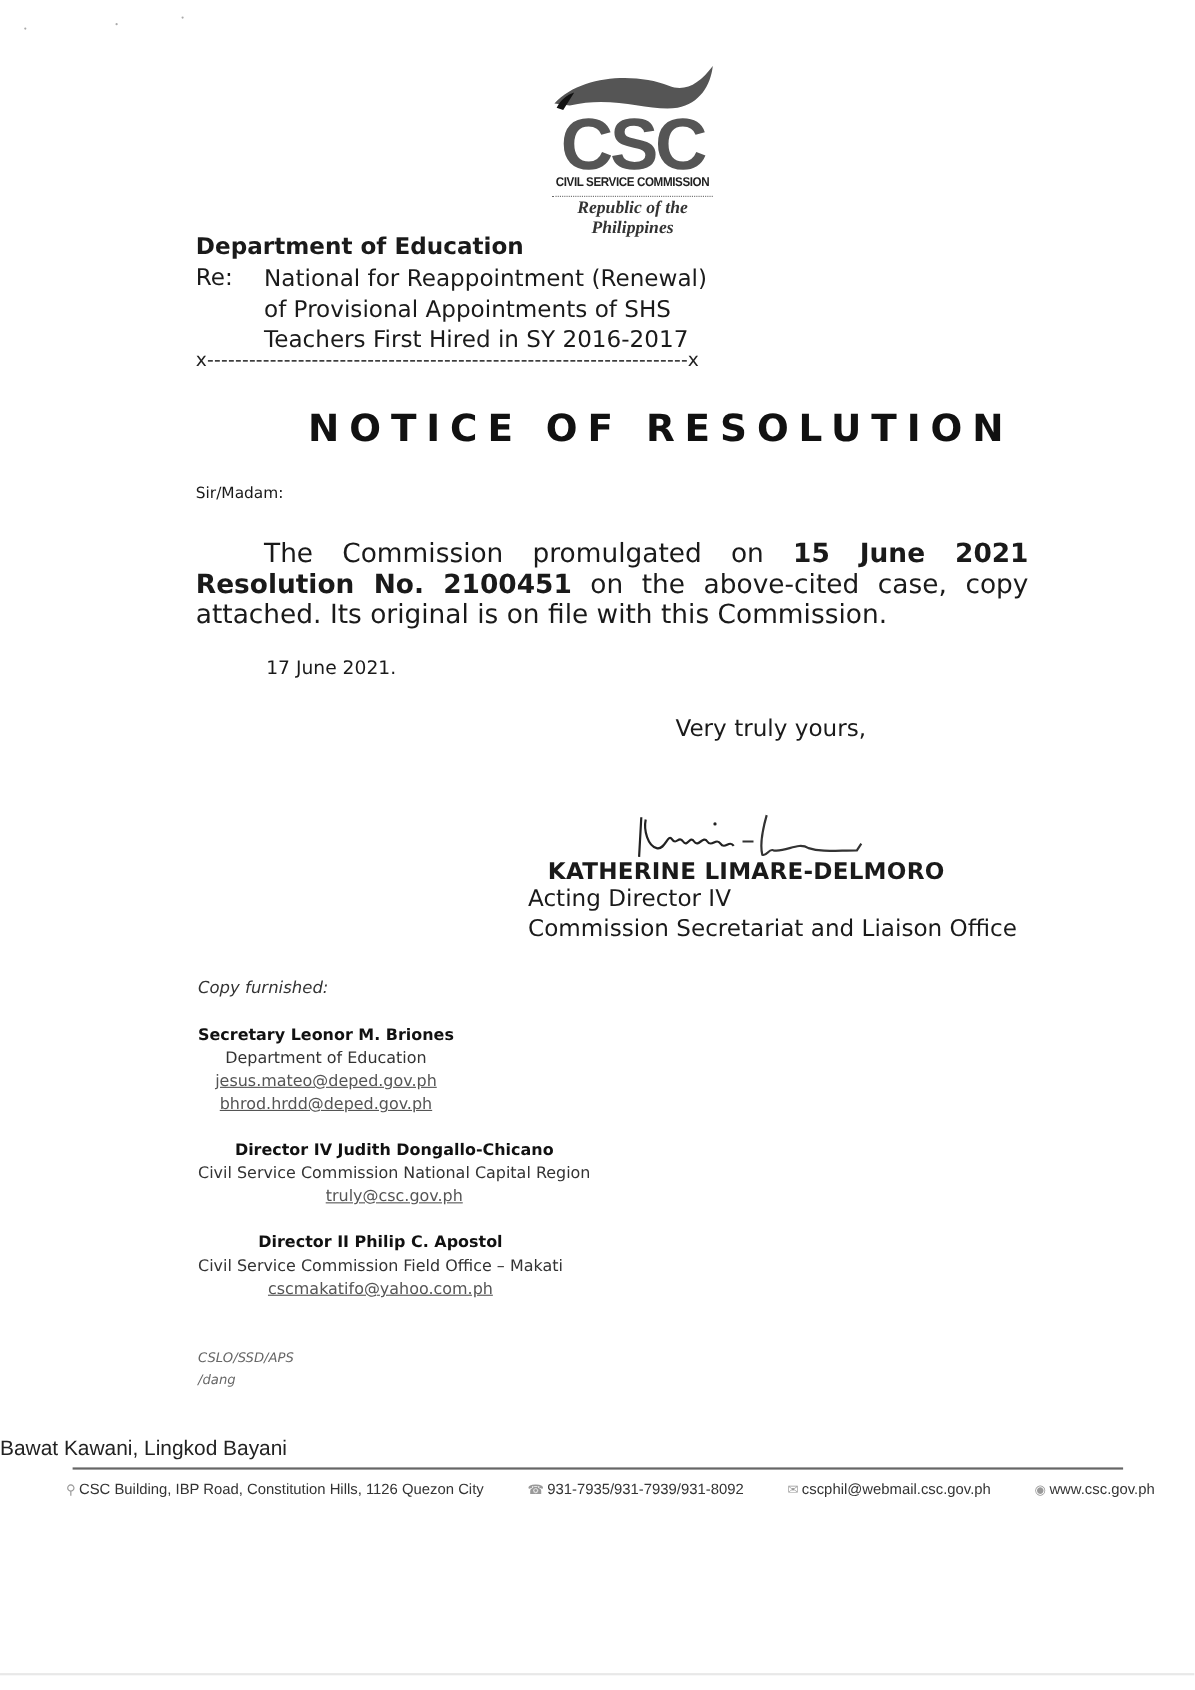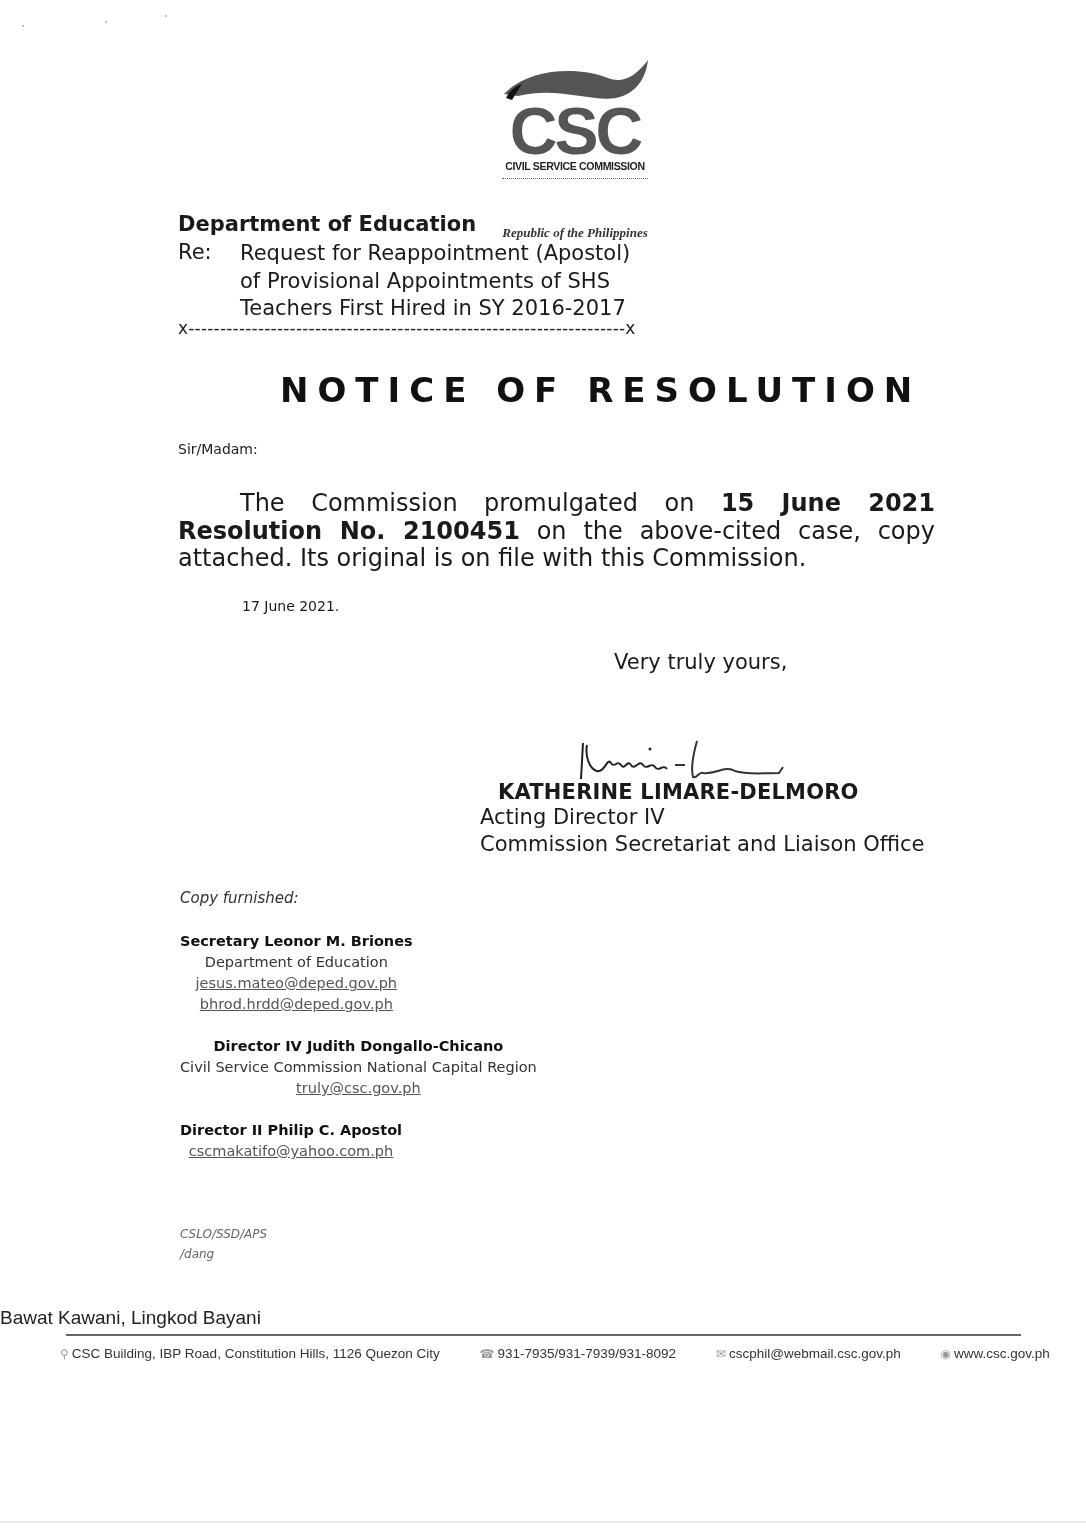--- a/index.html
+++ b/index.html
@@ -7,37 +7,37 @@
   .abs { position: absolute; }
 
   
   .speck { position: absolute; width: 2px; height: 2px; background: #aaa; border-radius: 1px; }
 
   
   .logo { left: 498px; top: 56px; width: 154px; height: 142px; }
   .logo svg { display: block; }
   .logo-name { position: absolute; left: 0; top: 104px; width: 154px; text-align: center; font-family: "Liberation Sans", sans-serif; font-weight: bold; font-size: 11.5px; letter-spacing: -0.4px; color: #222; transform: scaleX(0.92); transform-origin: center; }
   .logo-rule { position: absolute; left: 4px; top: 122px; width: 146px; height: 0; border-top: 1px dotted #666; }
-  .logo-sub { position: absolute; left: 0; top: 125px; width: 154px; text-align: center; font-family: "Liberation Serif", serif; font-style: italic; font-weight: bold; font-size: 13px; color: #333; margin-top: 44px; }
+  .logo-sub { position: absolute; left: 0; top: 125px; width: 154px; text-align: center; font-family: "Liberation Serif", serif; font-style: italic; font-weight: bold; font-size: 16px; color: #333; }
 
   
   .addressee { left: 178px; top: 212px; font-size: 21px; font-weight: bold; }
   .re-label { left: 178px; top: 240px; font-size: 21px; }
   .re-lines { left: 240px; top: 240px; font-size: 21px; line-height: 27.5px; }
   .separator { left: 178px; top: 318px; font-size: 17px; letter-spacing: 0.2px; color: #222; white-space: nowrap; }
 
   .title { left: 280px; top: 370px; font-size: 34px; font-weight: bold; letter-spacing: 9px; white-space: nowrap; color: #111; }
 
   .salutation { left: 178px; top: 441px; font-size: 14px; }
 
   .body-para { left: 178px; top: 490px; width: 757px; font-size: 24px; line-height: 27.5px; text-align: justify; }
   .body-para .indent { display: inline-block; width: 62px; }
   .body-para b { font-weight: bold; }
 
-  .date-line { left: 242px; top: 598px; font-size: 14px; }
+  .date-line { left: 242px; top: 598px; font-size: 17px; }
 
   .closing { left: 614px; top: 650px; font-size: 21px; }
 
   .signature { left: 575px; top: 735px; width: 250px; height: 50px; }
   .signer-block { left: 460px; top: 780px; width: 480px; text-align: left; }
   .signer-name { font-size: 21px; font-weight: bold; letter-spacing: 0.2px; margin-left: 38px; }
   .signer-title { font-size: 21px; line-height: 27px; margin-left: 20px; }
   .signer-office { font-size: 21px; line-height: 27px; margin-left: 20px; }
 
   .cf-label { left: 180px; top: 889px; font-size: 15px; font-style: italic; color: #333; }
@@ -69,21 +69,21 @@
     <text x="77" y="98" text-anchor="middle" font-family="Liberation Sans, sans-serif" font-weight="bold" font-size="66" fill="#555" letter-spacing="-3">CSC</text>
   </svg>
   <div class="logo-name">CIVIL SERVICE COMMISSION</div>
   <div class="logo-rule"></div>
   <div class="logo-sub">Republic of the Philippines</div>
 </div>
 
 <div class="abs addressee">Department of Education</div>
 <div class="abs re-label">Re:</div>
 <div class="abs re-lines">
-  <div>Request for Reappointment (Apostol)</div>
+  <div>National for Reappointment (Renewal)</div>
   <div>of Provisional Appointments of SHS</div>
   <div>Teachers First Hired in SY 2016-2017</div>
 </div>
 <div class="abs separator">x---------------------------------------------------------------------x</div>
 
 <div class="abs title">NOTICE OF RESOLUTION</div>
 
 <div class="abs salutation">Sir/Madam:</div>
 
 <div class="abs body-para"><span class="indent"></span><span>The Commission promulgated on </span><b>15 June 2021</b><span> </span><b>Resolution No. 2100451</b><span> on the above-cited case, copy attached.  Its original is on file with this Commission.</span></div>
@@ -116,20 +116,21 @@
 </div>
 
 <div class="cf-entry" style="top:1036px;">
   <div class="cf-name">Director IV Judith Dongallo-Chicano</div>
   <div>Civil Service Commission National Capital Region</div>
   <div class="cf-email">truly@csc.gov.ph</div>
 </div>
 
 <div class="cf-entry" style="top:1120px;">
   <div class="cf-name">Director II Philip C. Apostol</div>
+  <div>Civil Service Commission Field Office – Makati</div>
   <div class="cf-email">cscmakatifo@yahoo.com.ph</div>
 </div>
 
 <div class="abs ref-code">
   <div>CSLO/SSD/APS</div>
   <div>/dang</div>
 </div>
 
 <div class="abs motto">Bawat Kawani, Lingkod Bayani</div>
 <div class="abs footer-rule"></div>

